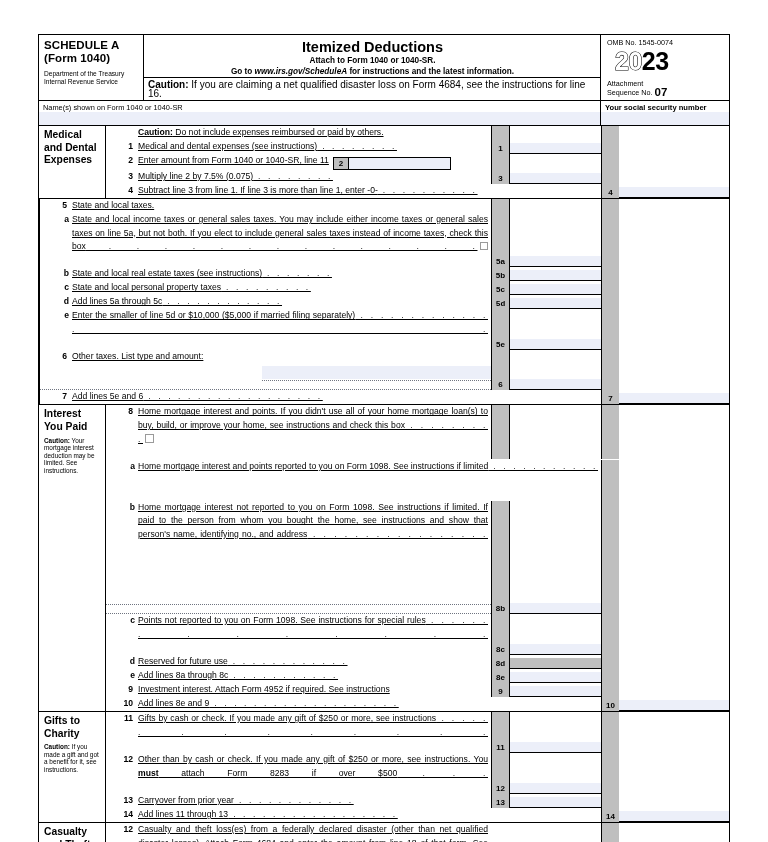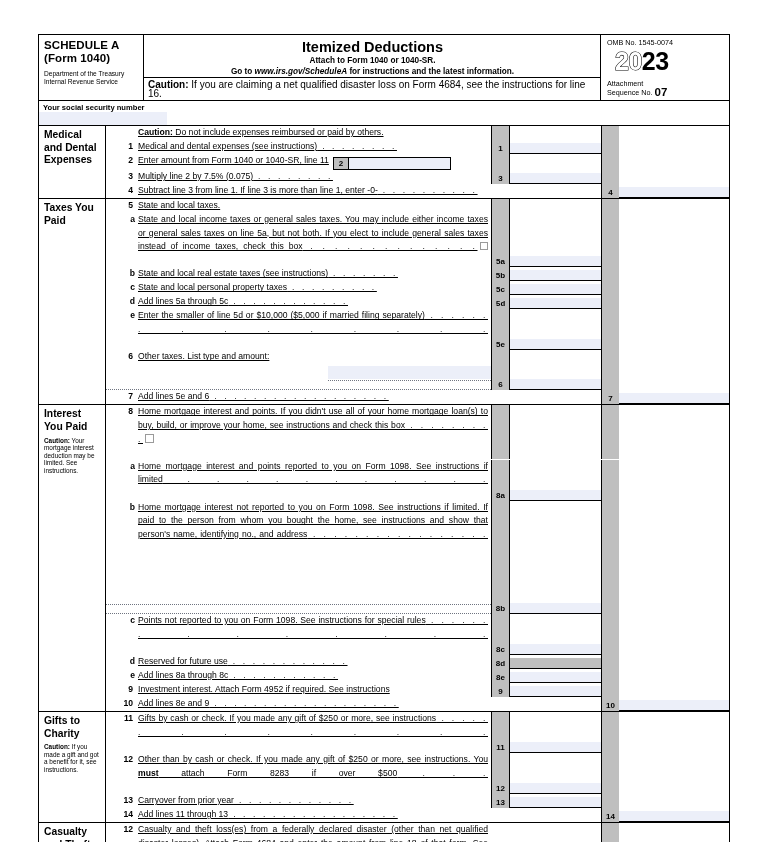--- a/index.html
+++ b/index.html
@@ -211,20 +211,24 @@
         <div class="mh-omb">OMB No. 1545-0074</div>
         <div class="mh-year"><span class="hollow">20</span><span>23</span></div>
         <div class="mh-attach">
           <div>Attachment</div>
           <div><span>Sequence No.</span> <span class="seq">07</span></div>
         </div>
       </div>
     </div>
 
     <div class="namerow">
+      <div class="name-l">
+        <div class="nm-lab">Name(s) shown on Form 1040 or 1040-SR</div>
+        <div class="nm-field"></div>
+      </div>
       <div class="name-r">
         <div class="nm-lab">Your social security number</div>
         <div class="nm-field"></div>
       </div>
     </div>
 
     <div id="sections-root">
         <div class="section">
           <div class="sec-head">
             <div class="sec-title">Medical and Dental Expenses</div>
@@ -324,23 +328,20 @@
                 <div style="width: 110px; flex: 0 0 auto;"></div>
                 <div class="tot" style="height: 100%;">4</div>
                 <div class="totfill" style="height: 100%;">
                   <i></i>
                 </div>
               </div>
             </div>
           </div>
         </div>
         <div class="section">
-          <div class="sec-head">
-            <div class="sec-title">Taxes You Paid</div>
-          </div>
           <div class="sec-body">
             <div class="rowwrap">
               <div class="left-area">
                 <div class="line" style="min-height: 13.6px;">
                   <div class="ln-no">5</div>
                   <div class="ln-txt"><span>State and local taxes.</span></div>
                 </div>
               </div>
               <div class="right-cols" style="height: 14px;">
                 <div class="amt blank" style="height: 100%;">
@@ -522,26 +523,20 @@
               </div>
             </div>
             <div class="rowwrap">
               <div class="left-area">
                 <div class="line" style="min-height: 27.2px;">
                   <div class="ln-no sub">a</div>
                   <div class="ln-txt just"><span>Home mortgage interest and points reported to you on Form 1098. See instructions if limited</span><span class="lead"> . . . . . . . . . . .</span></div>
                 </div>
               </div>
               <div class="right-cols" style="height: 41px;">
-                <div class="amt" style="height: 100%;">
-                  <div class="tag" style="height: 100%;">8a</div>
-                  <div class="fill" style="height: 100%;">
-                    <i></i>
-                  </div>
-                </div>
                 <div class="tot" style="background: rgb(191, 191, 191); height: 100%;"></div>
                 <div class="totfill blank" style="height: 100%;">
                   <i></i>
                 </div>
               </div>
             </div>
             <div class="rowwrap">
               <div class="left-area">
                 <div class="line" style="min-height: 95.2px;">
                   <div class="ln-no sub">b</div>

